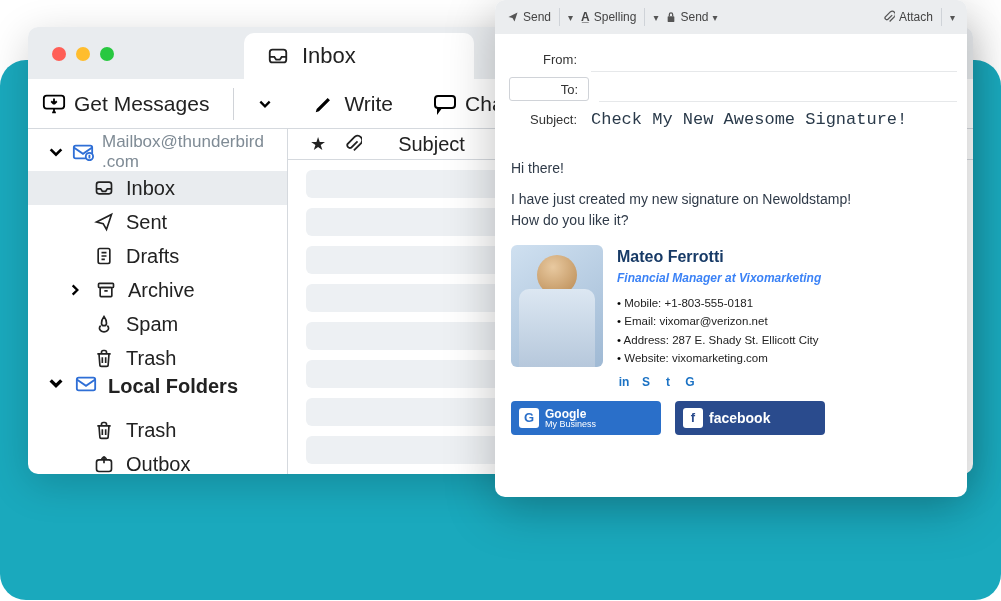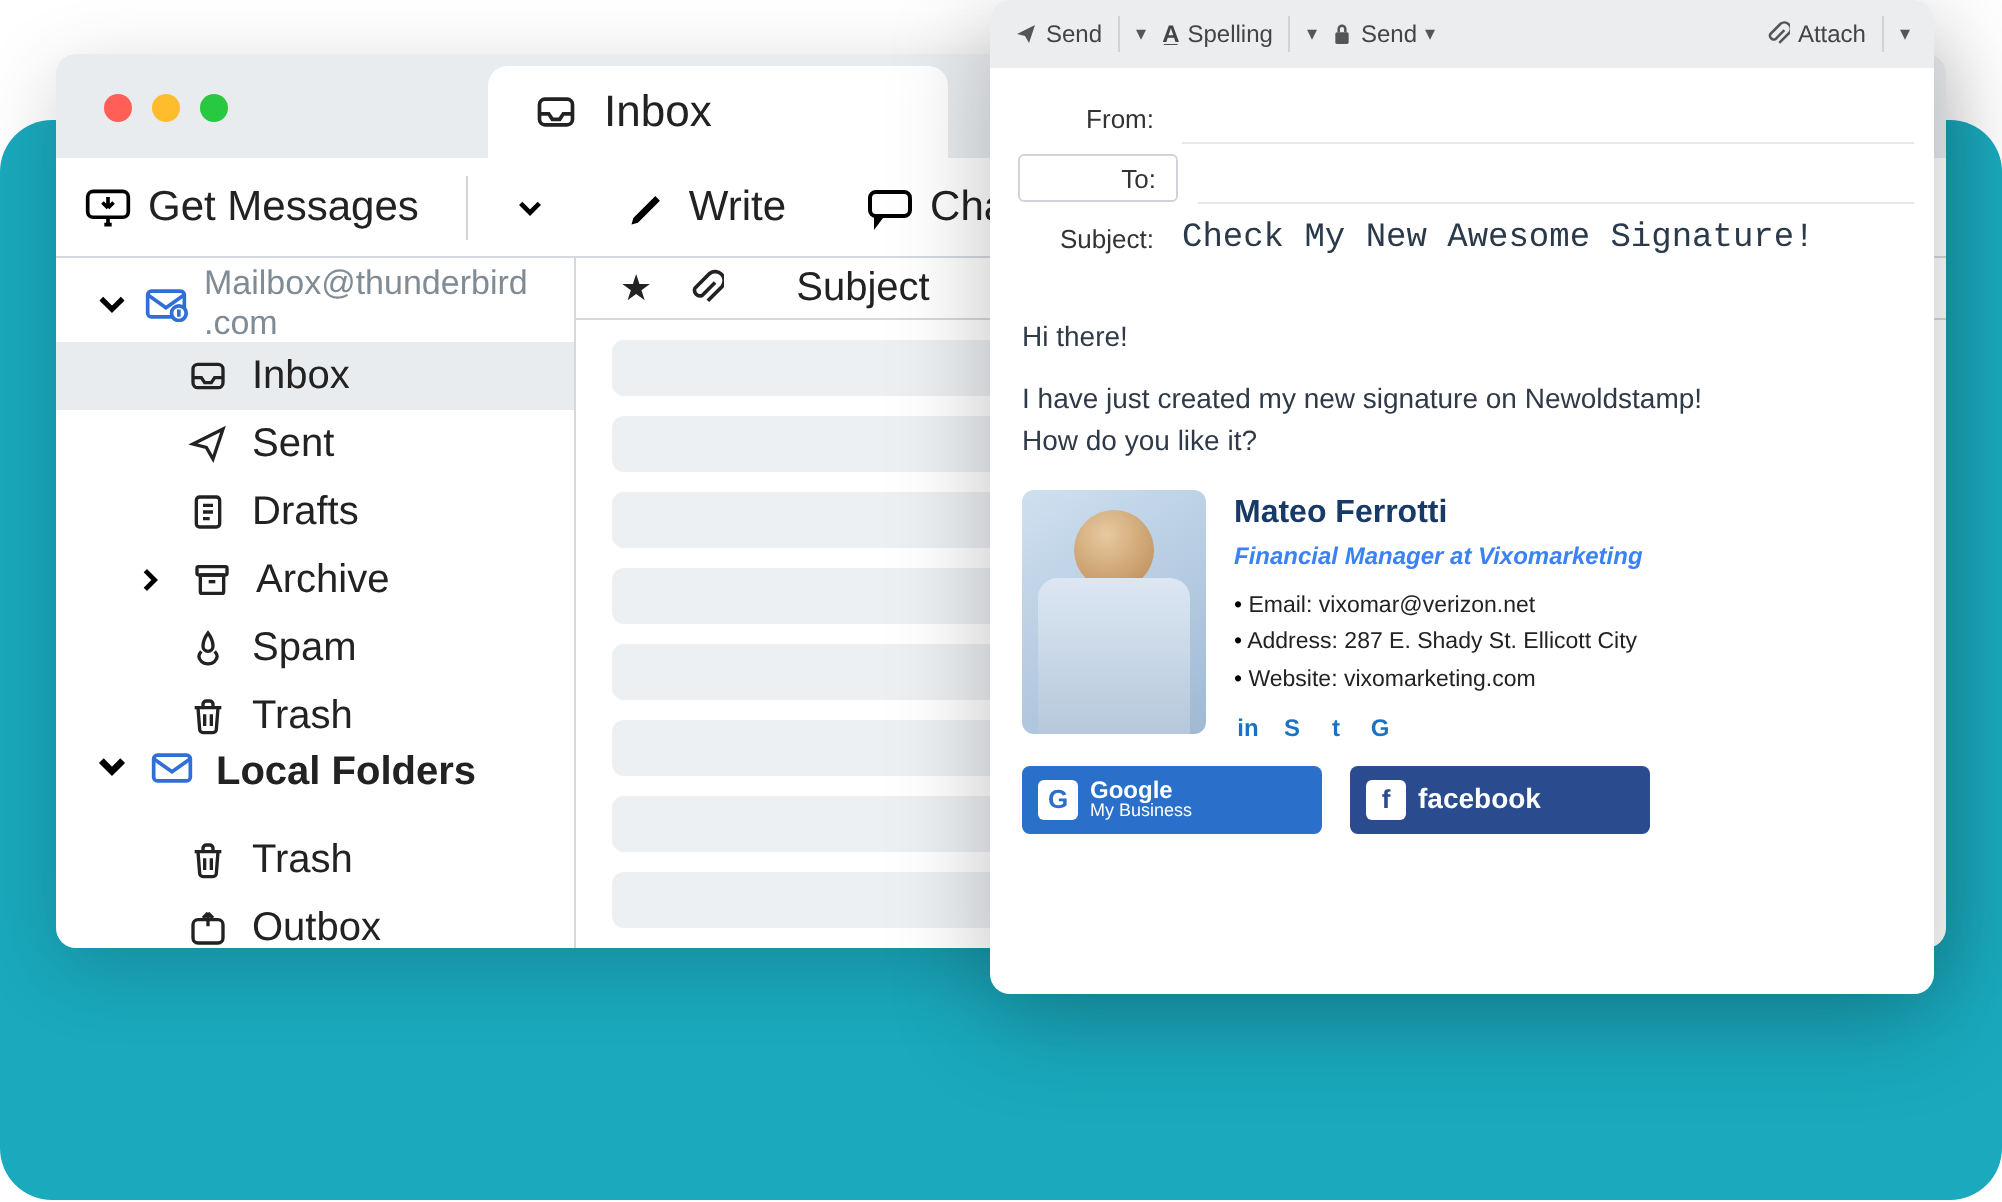--- a/index.html
+++ b/index.html
@@ -402,20 +402,21 @@
     <div>Hi there!</div>
     <div style="height:10px"></div>
     <div>I have just created my new signature on Newoldstamp!</div>
     <div>How do you like it?</div>
 
     <div class="sig">
       <div class="avatar"></div>
       <div>
         <div class="sig-name">Mateo Ferrotti</div>
         <div class="sig-title">Financial  Manager at Vixomarketing</div>
+        <div class="sig-line"><span>Mobile: </span><span>+1-803-555-0181</span></div>
         <div class="sig-line"><span>Email: </span><span>vixomar@verizon.net</span></div>
         <div class="sig-line"><span>Address: </span><span>287 E. Shady St. Ellicott City</span></div>
         <div class="sig-line"><span>Website: </span><span>vixomarketing.com</span></div>
         <div class="soc-row">
           <span class="soc">in</span>
           <span class="soc">S</span>
           <span class="soc">t</span>
           <span class="soc">G</span>
         </div>
       </div>

